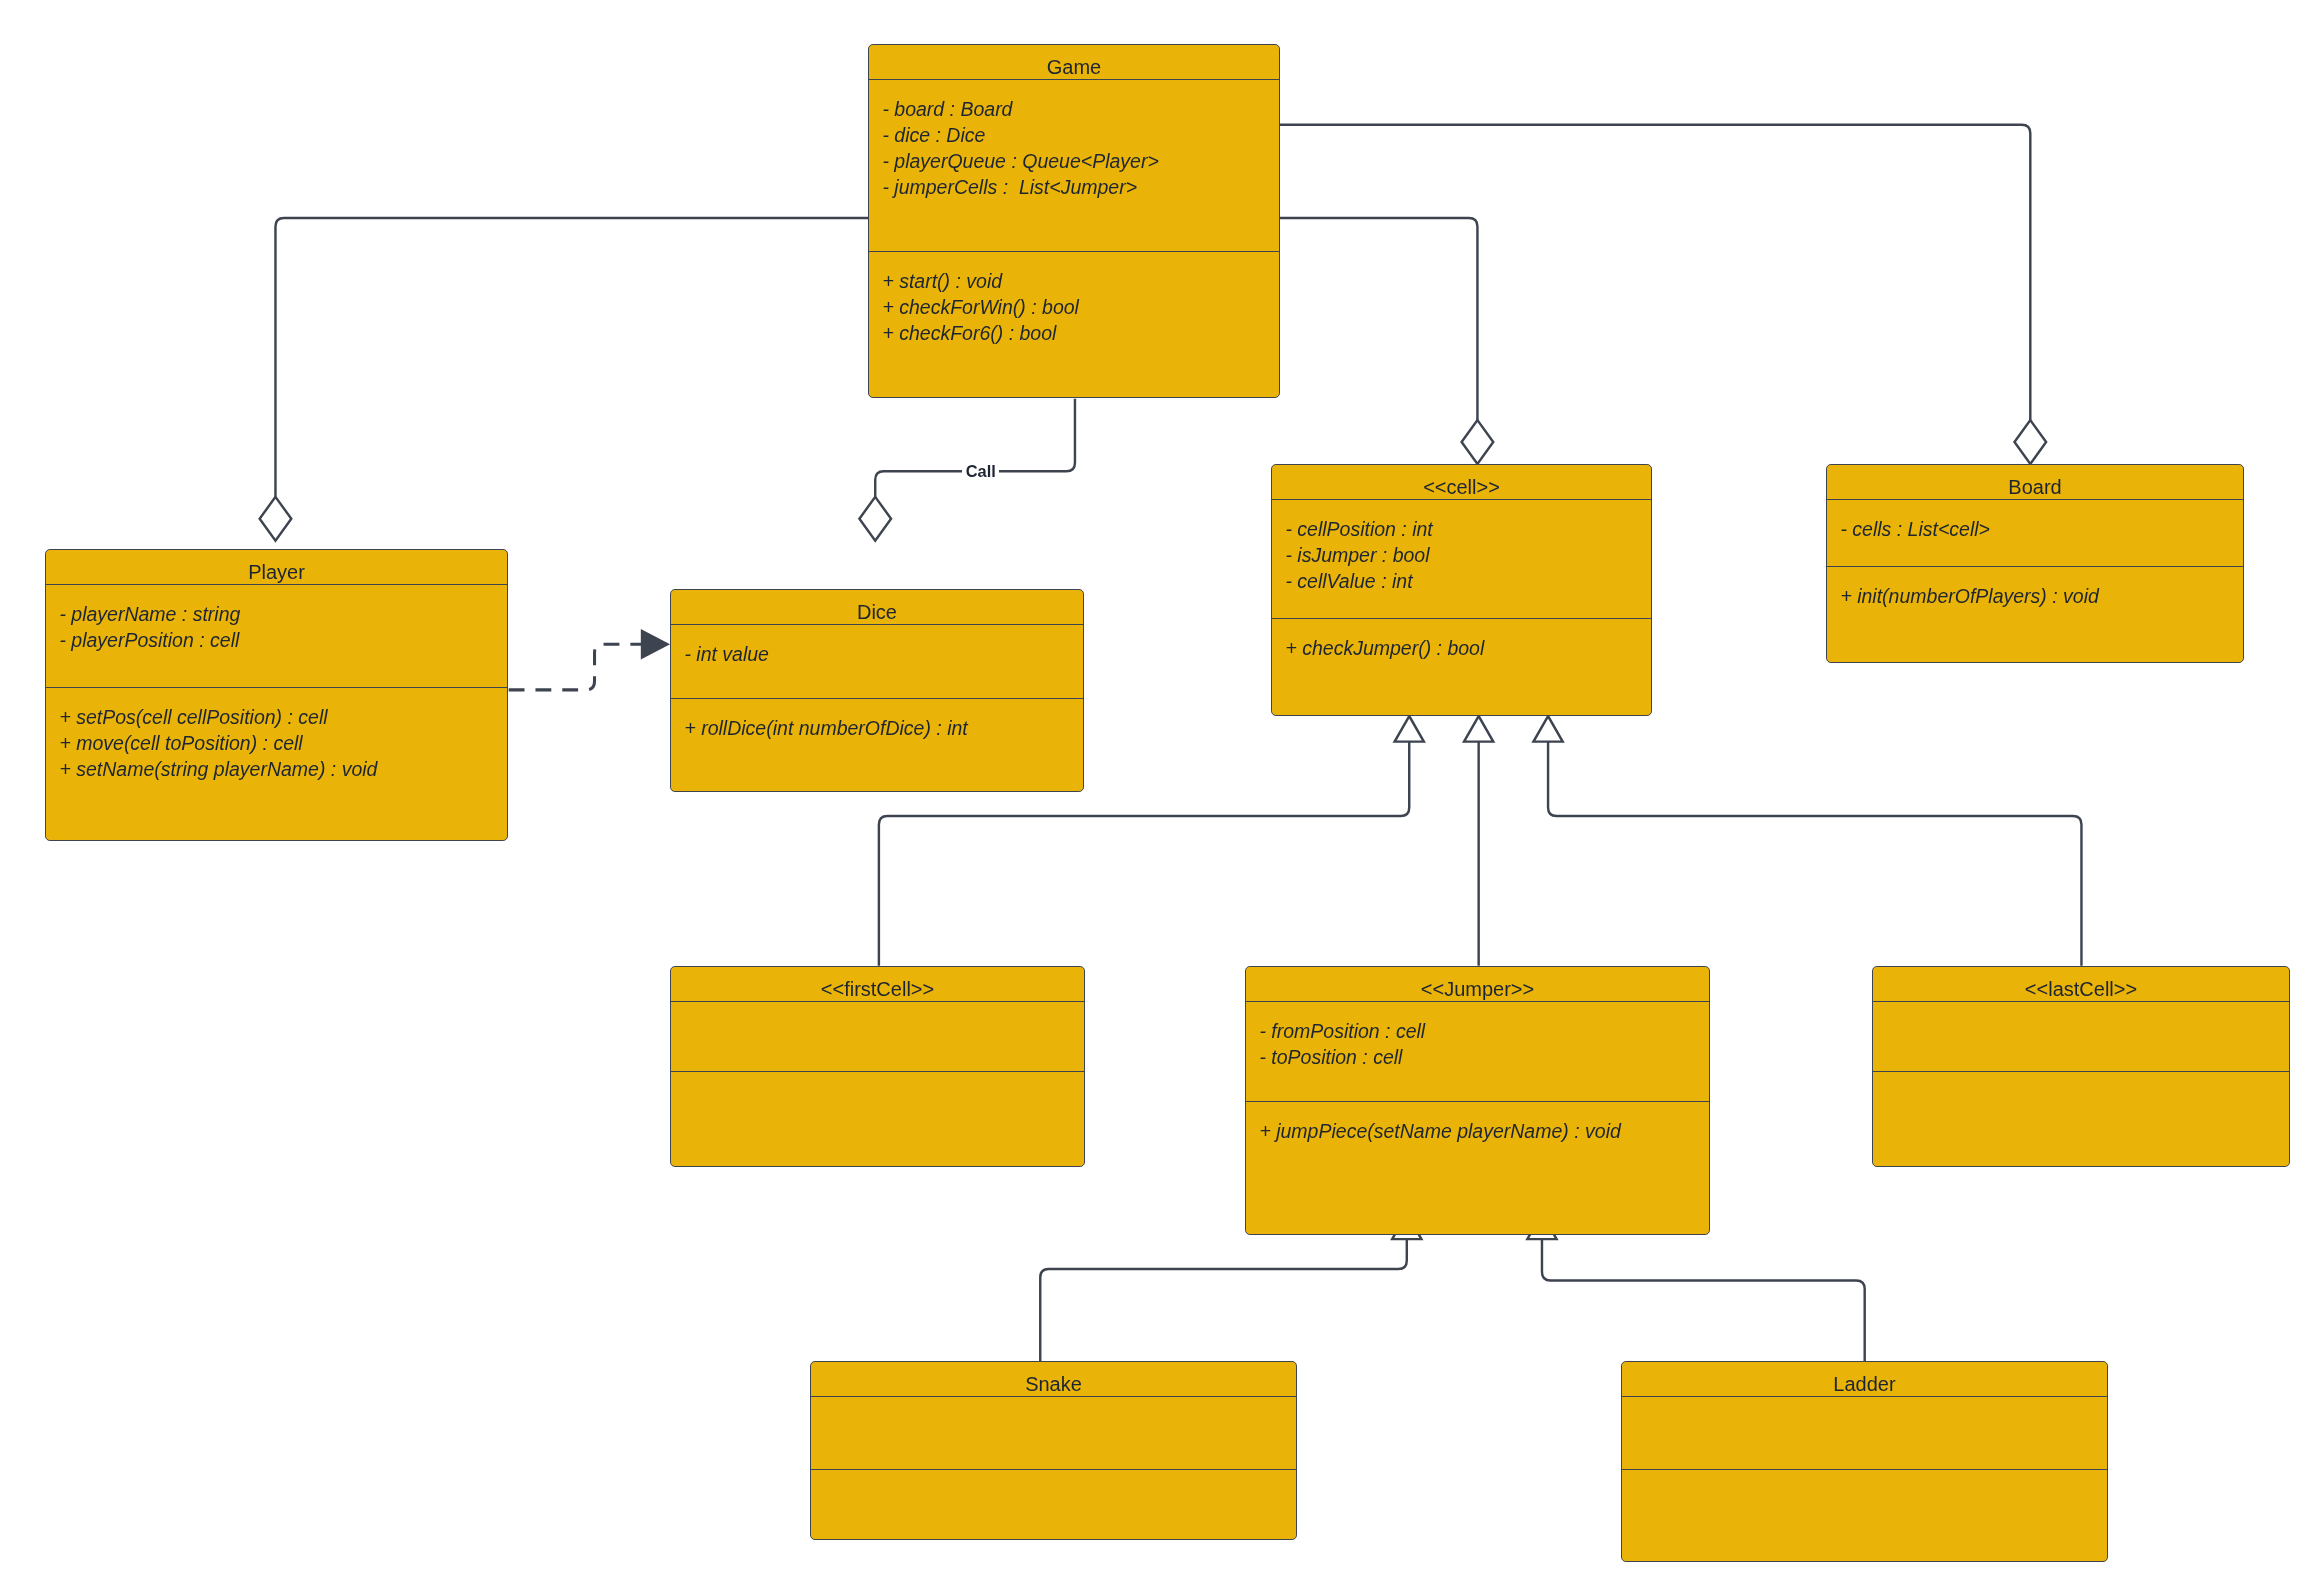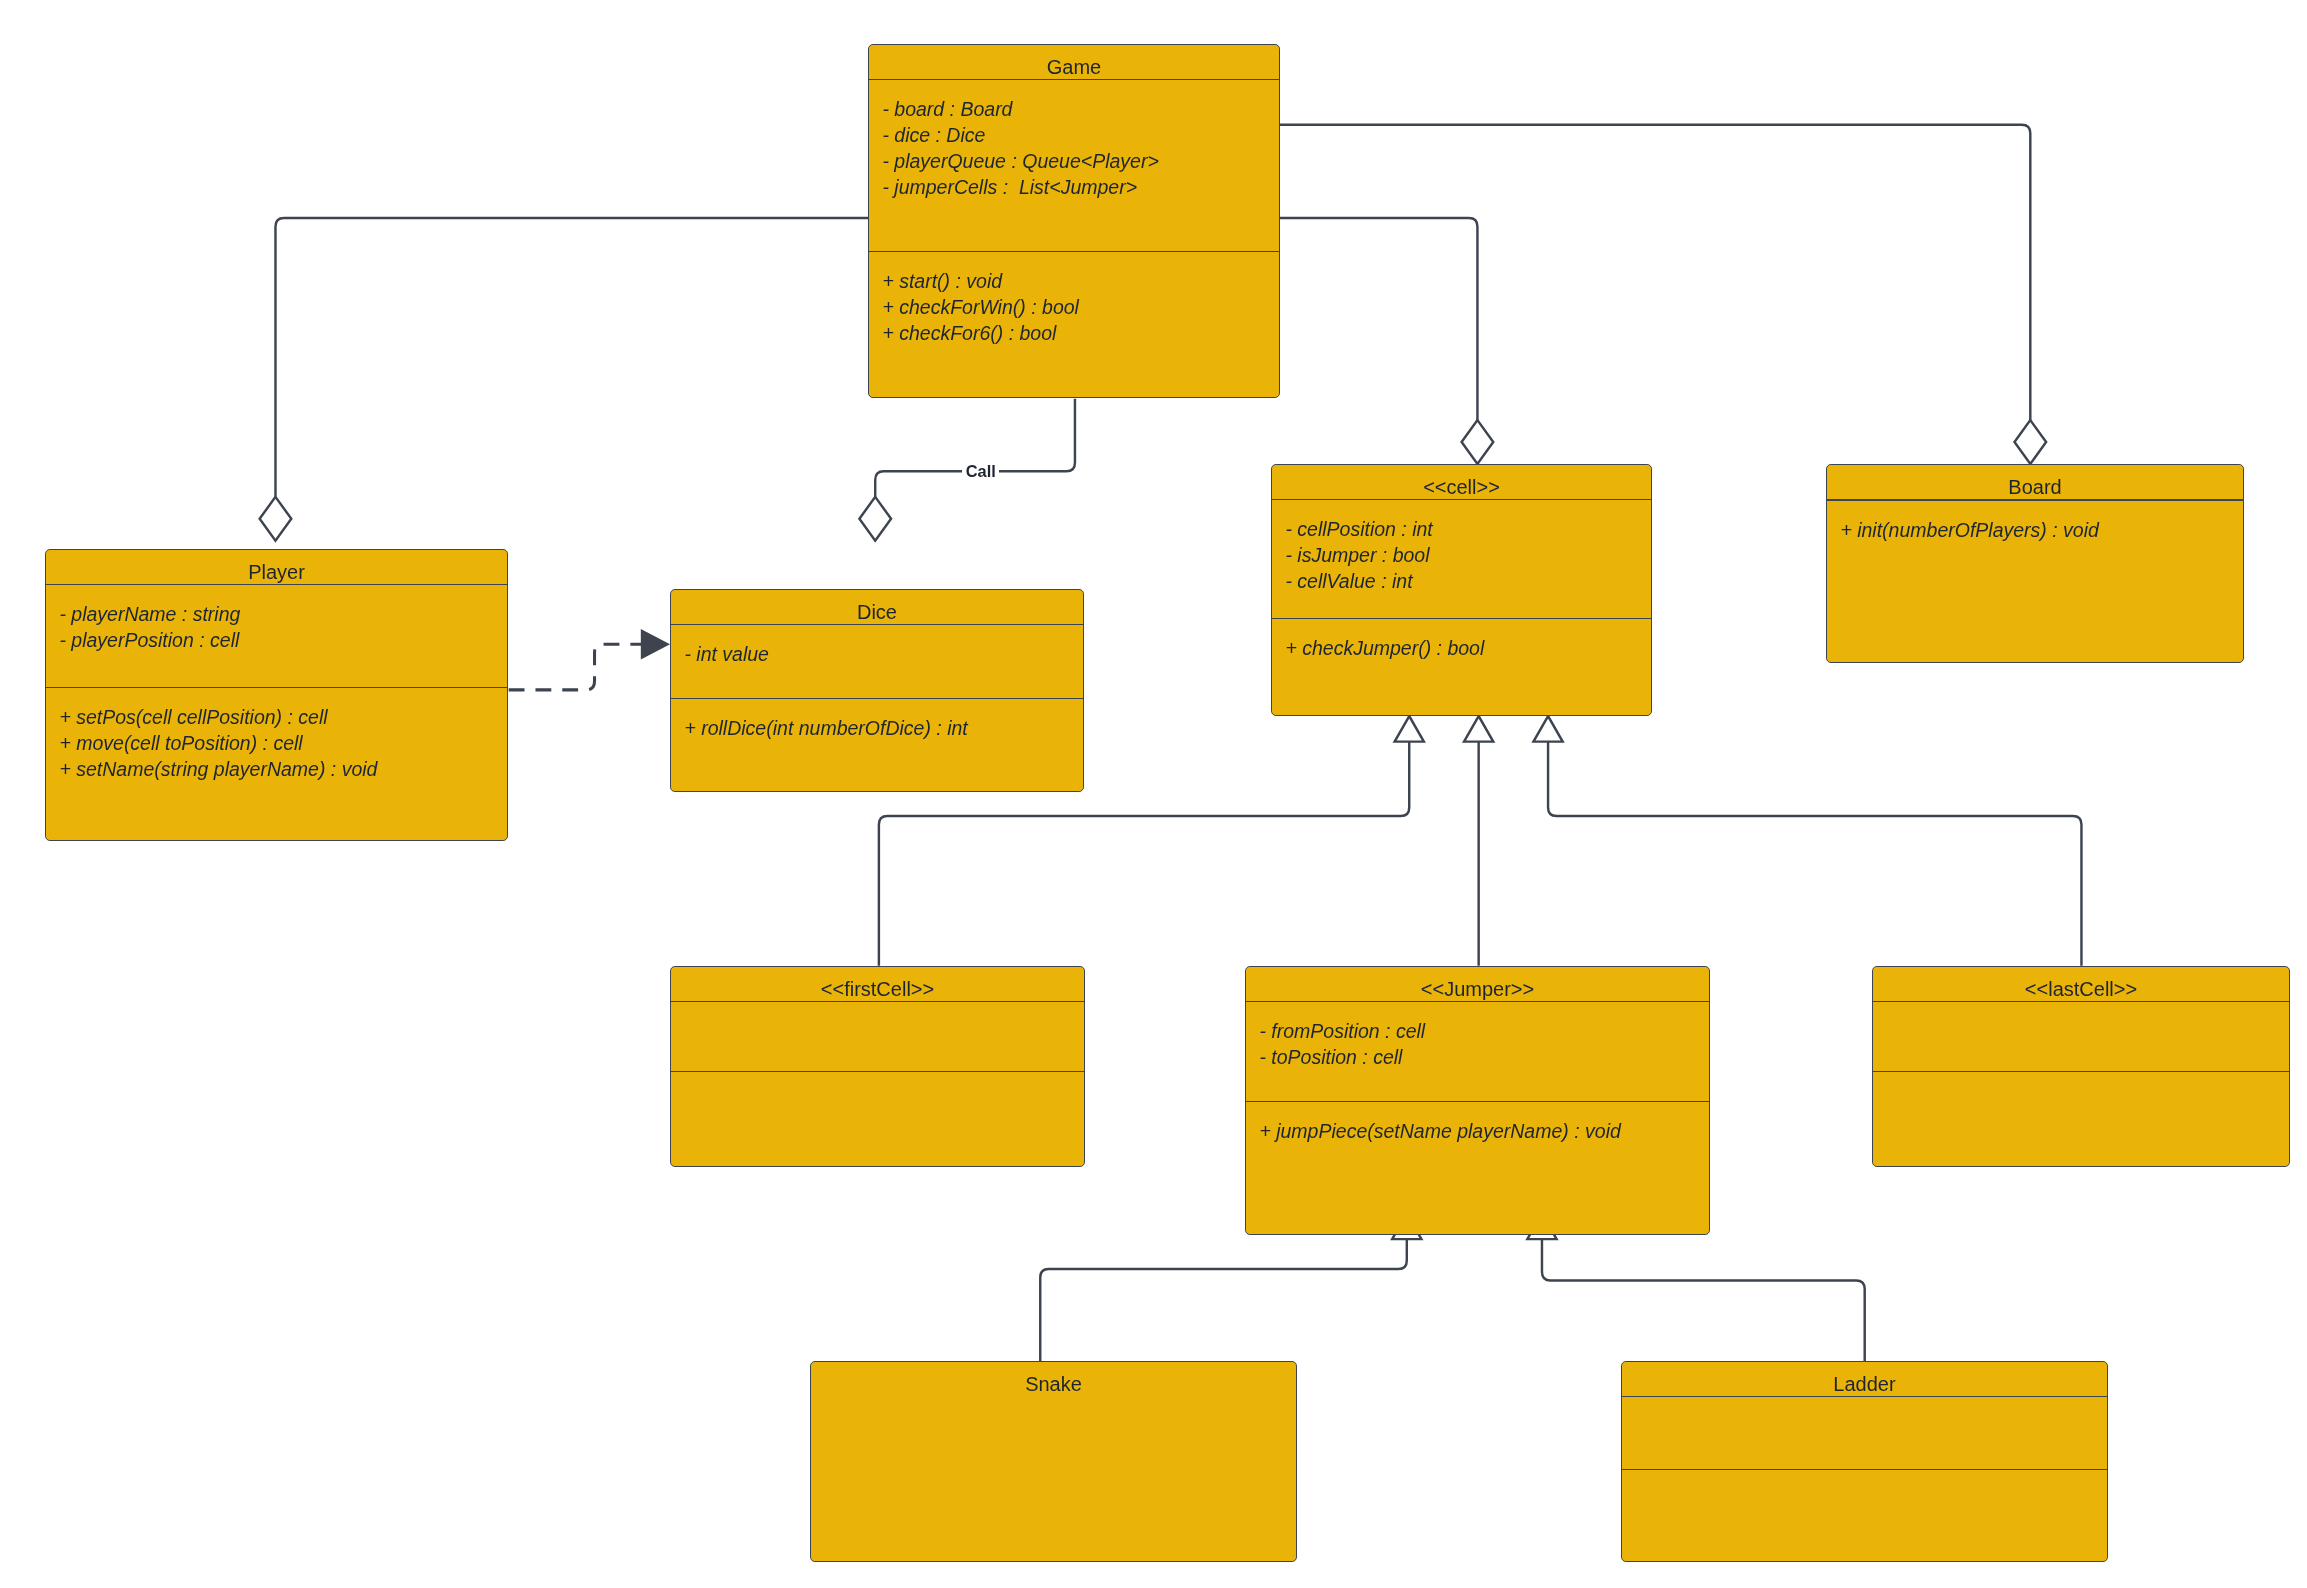--- a/index.html
+++ b/index.html
@@ -214,20 +214,23 @@
     </div>
     <div class="uml-sep"></div>
     <div class="uml-compartment">
       <div class="row">+ checkJumper() : bool</div>
     </div>
   </div>
 
   <div class="uml-class" style="left:1826px; top:464px; width:418px; height:199px;">
     <div class="uml-title">Board</div>
     <div class="uml-sep"></div>
+    <div class="uml-compartment" style="flex:0 0 66px;">
+      <div class="row">- cells : List&lt;cell&gt;</div>
+    </div>
     <div class="uml-sep"></div>
     <div class="uml-compartment">
       <div class="row">+ init(numberOfPlayers) : void</div>
     </div>
   </div>
 
   <div class="uml-class" style="left:670px; top:966px; width:415px; height:201px;">
     <div class="uml-title">&lt;&lt;firstCell&gt;&gt;</div>
     <div class="uml-sep"></div>
     <div class="uml-compartment compartment-empty" style="flex:0 0 69px;"></div>
@@ -249,21 +252,21 @@
   </div>
 
   <div class="uml-class" style="left:1872px; top:966px; width:418px; height:201px;">
     <div class="uml-title">&lt;&lt;lastCell&gt;&gt;</div>
     <div class="uml-sep"></div>
     <div class="uml-compartment compartment-empty" style="flex:0 0 69px;"></div>
     <div class="uml-sep"></div>
     <div class="uml-compartment compartment-empty"></div>
   </div>
 
-  <div class="uml-class" style="left:810px; top:1361px; width:487px; height:201px;align-items:center;">
+  <div class="uml-class" style="left:810px; top:1361px; width:487px; height:179px;">
     <div class="uml-title">Snake</div>
     <div class="uml-sep"></div>
     <div class="uml-compartment compartment-empty" style="flex:0 0 72px;"></div>
     <div class="uml-sep"></div>
     <div class="uml-compartment compartment-empty"></div>
   </div>
 
   <div class="uml-class" style="left:1621px; top:1361px; width:487px; height:201px;">
     <div class="uml-title">Ladder</div>
     <div class="uml-sep"></div>

